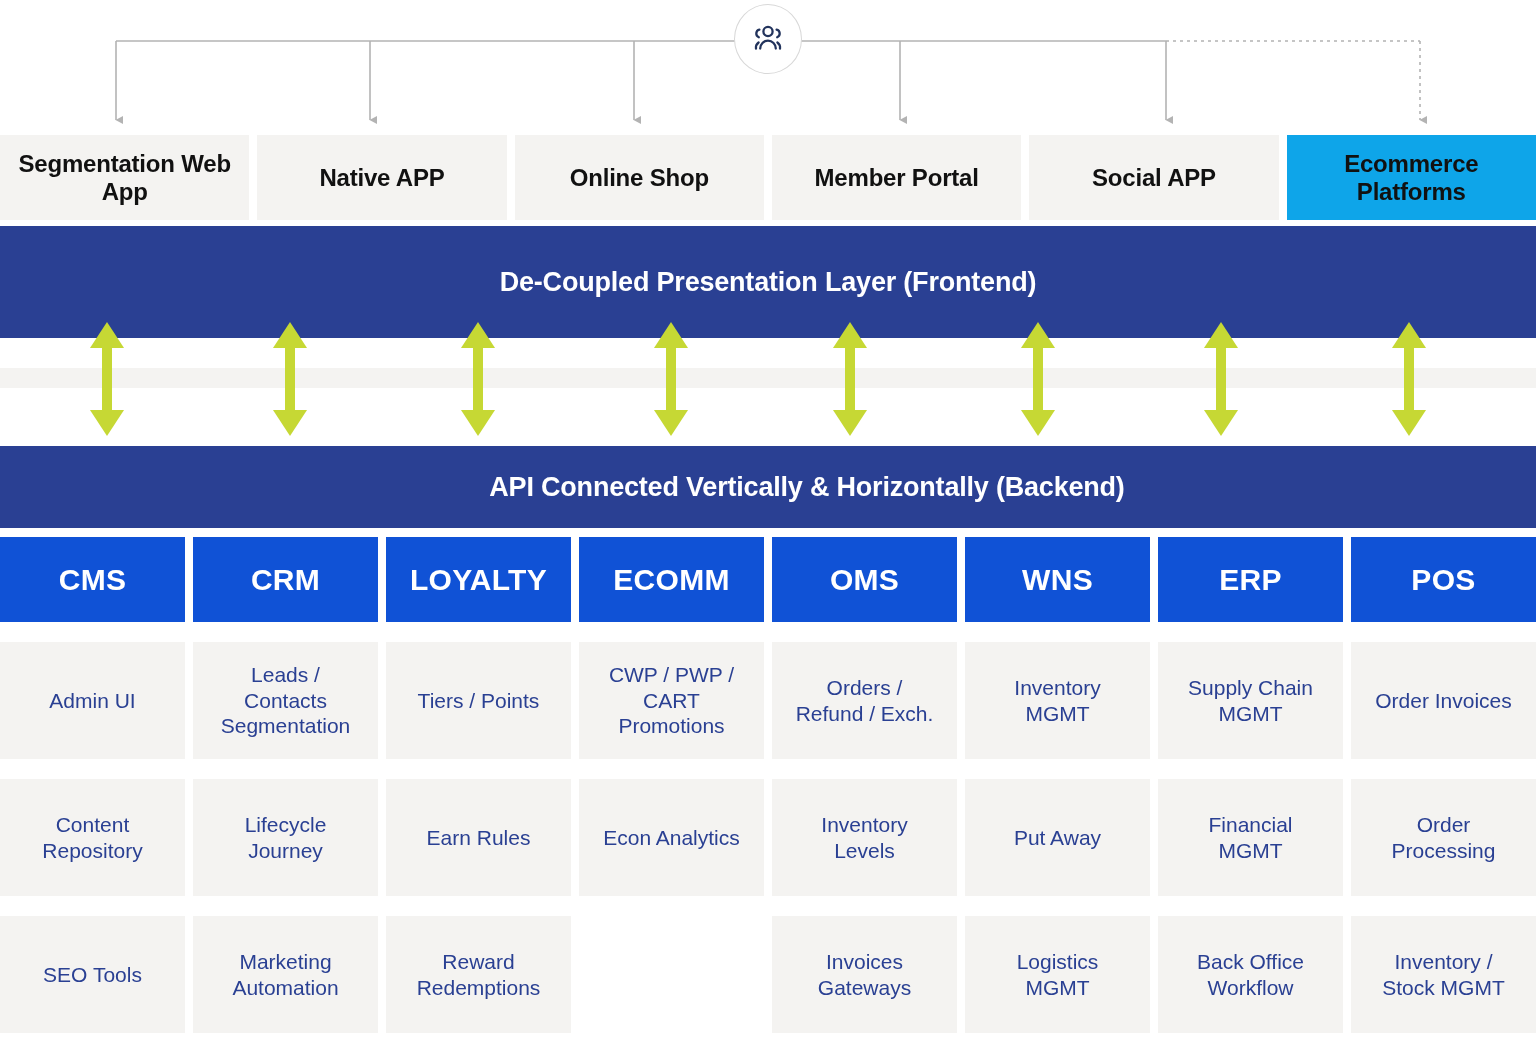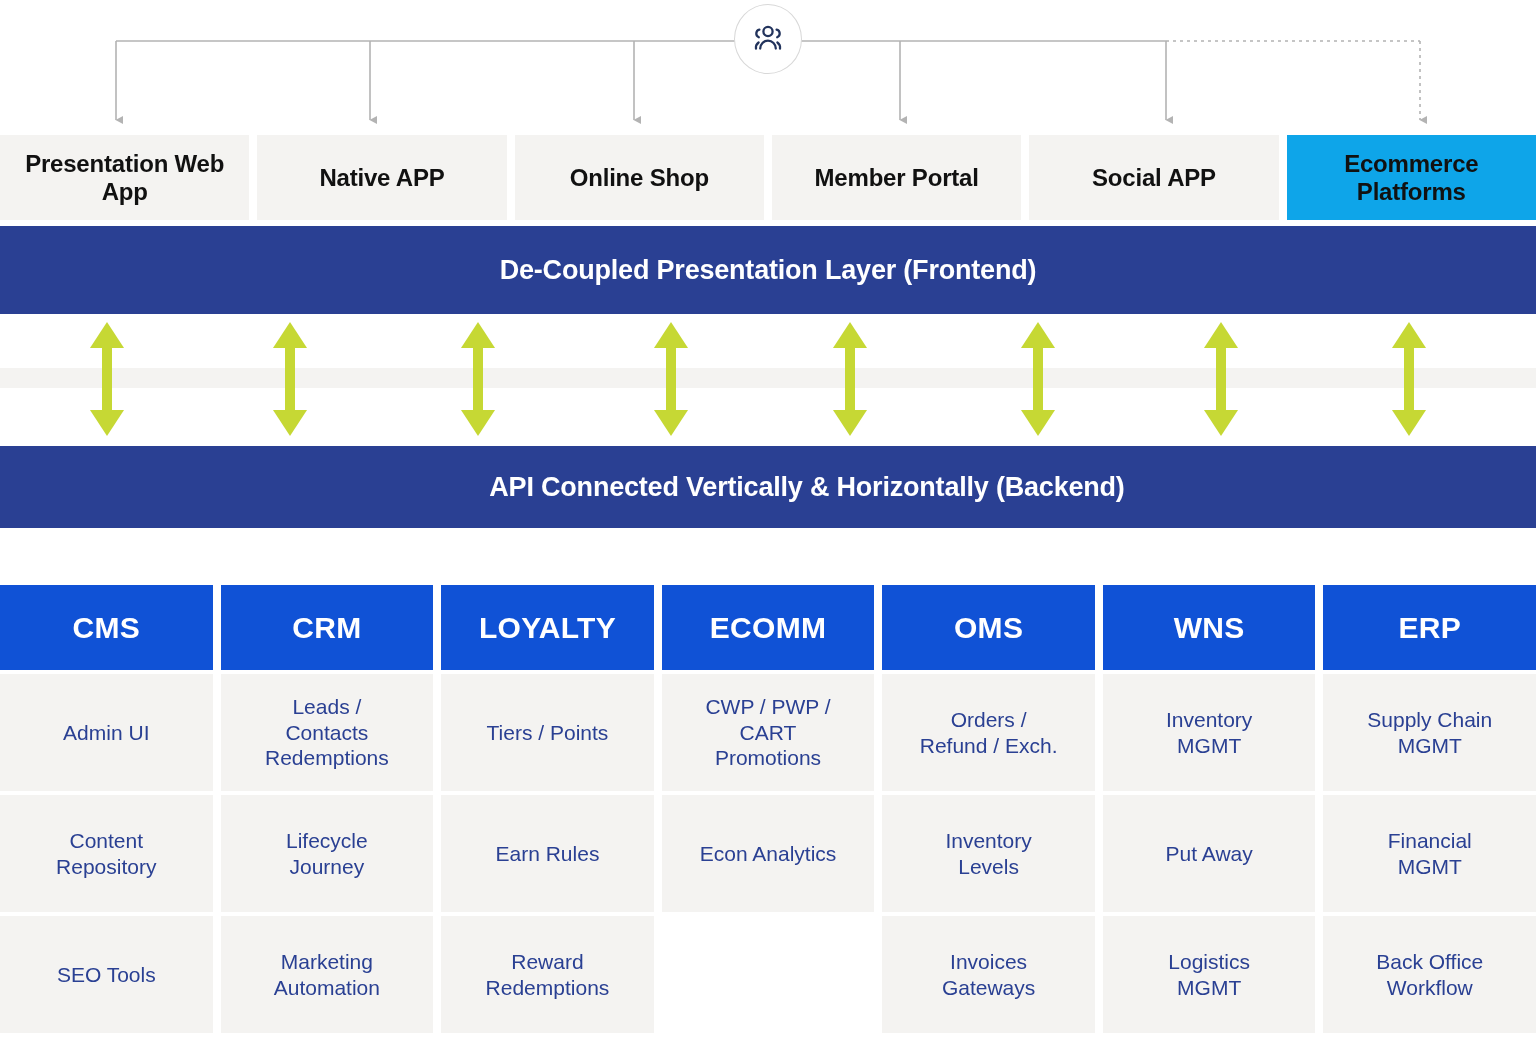--- a/index.html
+++ b/index.html
@@ -53,40 +53,40 @@
   
   .banner{
     position:absolute;left:0;width:1536px;
     background:#2a4093;
     color:#ffffff;
     display:flex;align-items:center;justify-content:center;
     font-weight:bold;
     font-size:27px;
     letter-spacing:-0.2px;
   }
-  #banner-frontend{top:226px;height:88px;}
+  #banner-frontend{top:226px;height:112px;}
   #banner-backend{top:446px;height:82px;padding-left:39px;}
 
   
   .mid-band{
     position:absolute;left:0;top:368px;
     width:1536px;height:20px;
     background:#f4f3f1;
   }
 
   
   .arrows{position:absolute;left:0;top:312px;width:1536px;height:134px;}
 
   
   .grid{
     position:absolute;left:0;top:537px;
     width:1536px;
     display:flex;gap:8px;
   }
-  .col{flex:1 1 0;display:flex;flex-direction:column;gap:4px;margin-top:48px;}
+  .col{flex:1 1 0;display:flex;flex-direction:column;gap:20px;}
   .col-head{
     height:85px;
     background:#1052d6;
     color:#ffffff;
     font-weight:bold;
     font-size:30px;
     display:flex;align-items:center;justify-content:center;
     letter-spacing:0.3px;
   }
   .cell{
@@ -133,21 +133,21 @@
         <path d="M10.2,24.5 a7.8,7.8 0 0 1 15.6,0"></path>
         <path d="M9.4,5.6 a4.0,4.0 0 0 0 -0.6,7.6"></path>
         <path d="M26.6,5.6 a4.0,4.0 0 0 1 0.6,7.6"></path>
         <path d="M6.0,24.5 a6.4,6.4 0 0 1 2.6,-6.0"></path>
         <path d="M30.0,24.5 a6.4,6.4 0 0 0 -2.6,-6.0"></path>
       </g>
     </svg>
   </div>
 
   <div class="channels">
-    <div class="channel">Presentation
+    <div class="channel">Segmentation
 Web App</div>
     <div class="channel">Native APP</div>
     <div class="channel">Online Shop</div>
     <div class="channel">Member
 Portal</div>
     <div class="channel">Social APP</div>
     <div class="channel shaded">Ecommerce
 Platforms</div>
   </div>
 
@@ -213,21 +213,21 @@
       <div class="cell">Admin UI</div>
       <div class="cell">Content
 Repository</div>
       <div class="cell">SEO Tools</div>
     </div>
 
     <div class="col">
       <div class="col-head">CRM</div>
       <div class="cell">Leads /
 Contacts
-Redemptions</div>
+Segmentation</div>
       <div class="cell">Lifecycle
 Journey</div>
       <div class="cell">Marketing
 Automation</div>
     </div>
 
     <div class="col">
       <div class="col-head">LOYALTY</div>
       <div class="cell">Tiers / Points</div>
       <div class="cell">Earn Rules</div>
@@ -265,16 +265,24 @@
     <div class="col">
       <div class="col-head">ERP</div>
       <div class="cell">Supply Chain
 MGMT</div>
       <div class="cell">Financial
 MGMT</div>
       <div class="cell">Back Office
 Workflow</div>
     </div>
 
+    <div class="col">
+      <div class="col-head">POS</div>
+      <div class="cell">Order Invoices</div>
+      <div class="cell">Order
+Processing</div>
+      <div class="cell">Inventory /
+Stock MGMT</div>
+    </div>
 
   </div>
 
 </div>
 
 </body></html>

